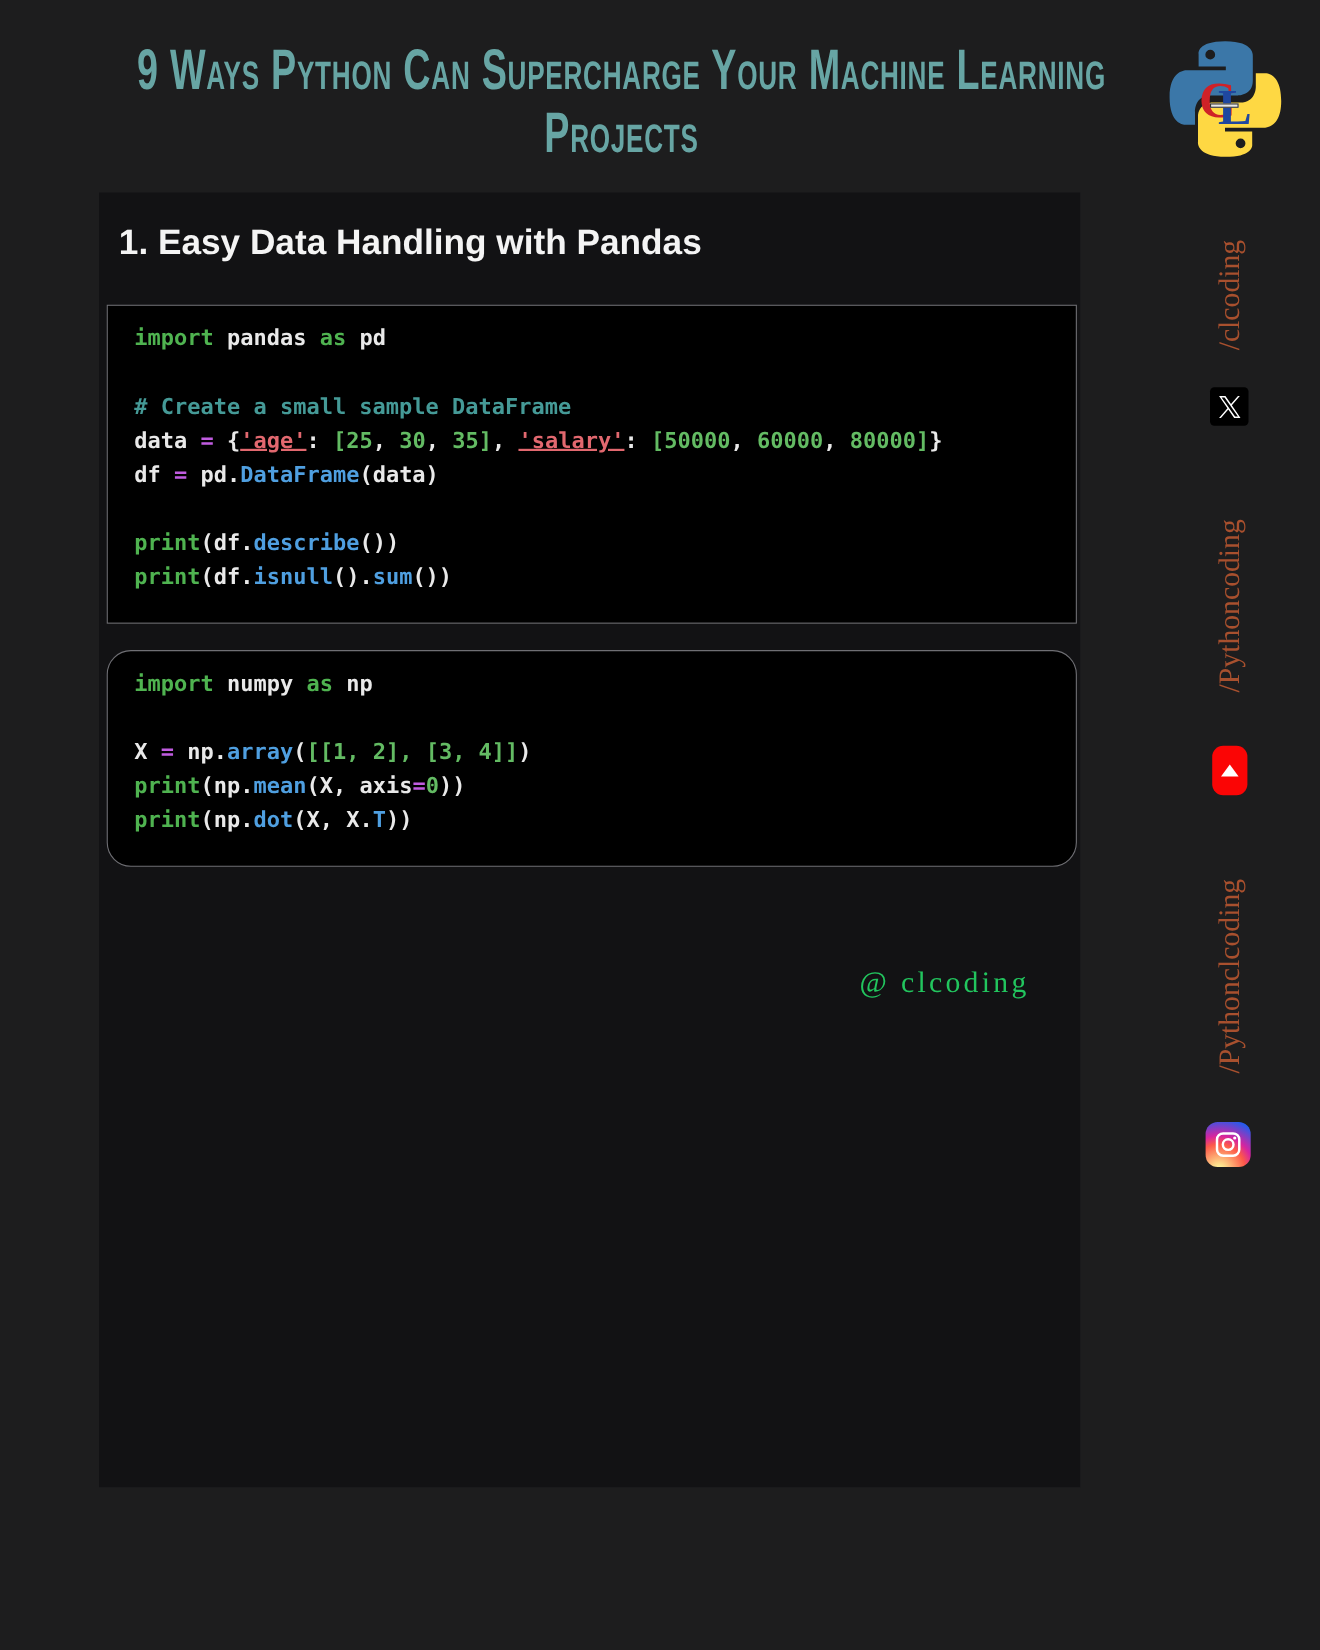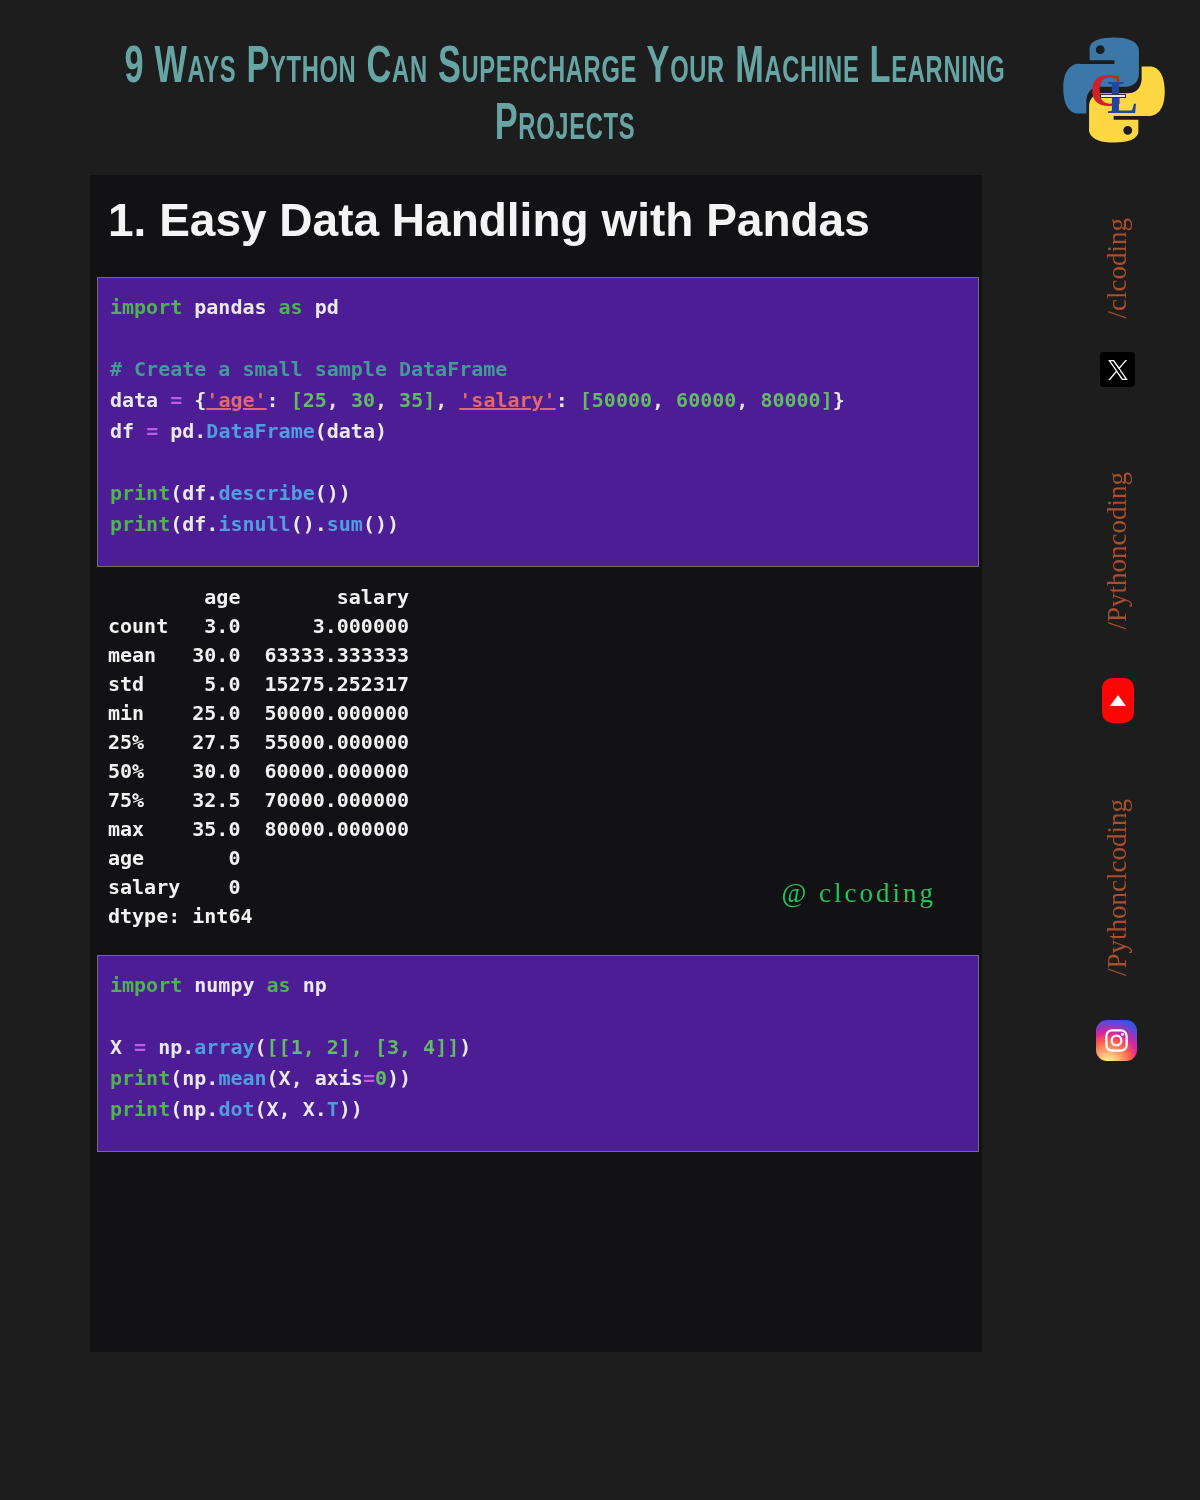--- a/index.html
+++ b/index.html
@@ -27,32 +27,32 @@
   .cl-c{color:#cf2127;font-size:46px;position:relative;z-index:2;}
   .cl-l{color:#1f47a0;font-size:46px;margin-left:-16px;margin-top:14px;position:relative;z-index:3;}
   .cl-bar{position:absolute;left:44px;top:62px;width:26px;height:4px;background:#e8e8e8;z-index:4;
     border:1px solid #333;box-sizing:border-box;}
   
   .content-panel{
     position:absolute;left:90px;top:175px;width:892px;height:1177px;
     background:#121214;
   }
   .content-panel h2{
-    margin:20px 0 0 18px;color:#f4f4f4;font-size:46px;line-height:50px;
+    margin:20px 0 0 18px;color:#f4f4f4;font-size:32px;line-height:50px;
     font-weight:700;letter-spacing:0px;
   }
   .content-panel h2.h2-second{margin-top:40px;}
   .code-block{
-    margin:32px 3px 0 7px;background:#4c1d95;border:1px solid #6f6f74;
-    padding:14px 16px 26px 12px;box-sizing:border-box;
+    margin:32px 3px 0 7px;background:#000000;border:1px solid #6f6f74;
+    padding:14px 16px 26px 24px;box-sizing:border-box;
     font-family:"DejaVu Sans Mono","Liberation Mono",monospace;
     font-size:20px;line-height:31px;font-weight:700;
     white-space:pre;
   }
-  .code-block-2{margin-top:24px;}
+  .code-block-2{margin-top:24px;border-radius:22px;}
   .code-line{min-height:31px;}
   .tk-kw{color:#4fb350;}
   .tk-pl{color:#e9e9e9;}
   .tk-cm{color:#459a97;}
   .tk-op{color:#c05ce0;}
   .tk-str{color:#e2686f;text-decoration:underline;}
   .tk-num{color:#63bb63;}
   .tk-fn{color:#4f9fe0;}
   pre.output{
     margin:16px 0 0 18px;color:#f2f2f2;white-space:pre;
@@ -116,32 +116,20 @@
   <div class="cl-badge">
     <span class="cl-c">C</span>
     <span class="cl-l">L</span>
   </div>
   <div class="cl-bar"></div>
 </div>
 
 <div class="content-panel">
   <h2>1. Easy Data Handling with Pandas</h2>
   <div class="code-block"><div class="code-line"><span class="tk-kw">import</span><span class="tk-pl"> pandas </span><span class="tk-kw">as</span><span class="tk-pl"> pd</span></div><div class="code-line">&nbsp;</div><div class="code-line"><span class="tk-cm"># Create a small sample DataFrame</span></div><div class="code-line"><span class="tk-pl">data </span><span class="tk-op">=</span><span class="tk-pl"> {</span><span class="tk-str">'age'</span><span class="tk-pl">: </span><span class="tk-num">[</span><span class="tk-num">25</span><span class="tk-pl">, </span><span class="tk-num">30</span><span class="tk-pl">, </span><span class="tk-num">35</span><span class="tk-num">]</span><span class="tk-pl">, </span><span class="tk-str">'salary'</span><span class="tk-pl">: </span><span class="tk-num">[</span><span class="tk-num">50000</span><span class="tk-pl">, </span><span class="tk-num">60000</span><span class="tk-pl">, </span><span class="tk-num">80000</span><span class="tk-num">]</span><span class="tk-pl">}</span></div><div class="code-line"><span class="tk-pl">df </span><span class="tk-op">=</span><span class="tk-pl"> pd.</span><span class="tk-fn">DataFrame</span><span class="tk-pl">(data)</span></div><div class="code-line">&nbsp;</div><div class="code-line"><span class="tk-kw">print</span><span class="tk-pl">(df.</span><span class="tk-fn">describe</span><span class="tk-pl">())</span></div><div class="code-line"><span class="tk-kw">print</span><span class="tk-pl">(df.</span><span class="tk-fn">isnull</span><span class="tk-pl">().</span><span class="tk-fn">sum</span><span class="tk-pl">())</span></div></div>
-  <pre class="output">        age        salary
-count   3.0      3.000000
-mean   30.0  63333.333333
-std     5.0  15275.252317
-min    25.0  50000.000000
-25%    27.5  55000.000000
-50%    30.0  60000.000000
-75%    32.5  70000.000000
-max    35.0  80000.000000
-age       0
-salary    0
-dtype: int64</pre>
   <div class="watermark">@ clcoding</div>
   <div class="code-block code-block-2"><div class="code-line"><span class="tk-kw">import</span><span class="tk-pl"> numpy </span><span class="tk-kw">as</span><span class="tk-pl"> np</span></div><div class="code-line">&nbsp;</div><div class="code-line"><span class="tk-pl">X </span><span class="tk-op">=</span><span class="tk-pl"> np.</span><span class="tk-fn">array</span><span class="tk-pl">(</span><span class="tk-num">[[1, 2], [3, 4]]</span><span class="tk-pl">)</span></div><div class="code-line"><span class="tk-kw">print</span><span class="tk-pl">(np.</span><span class="tk-fn">mean</span><span class="tk-pl">(X, axis</span><span class="tk-op">=</span><span class="tk-num">0</span><span class="tk-pl">))</span></div><div class="code-line"><span class="tk-kw">print</span><span class="tk-pl">(np.</span><span class="tk-fn">dot</span><span class="tk-pl">(X, X.</span><span class="tk-fn">T</span><span class="tk-pl">))</span></div></div>
 </div>
 
 <div class="handle handle-1">
   <span class="vtext">/clcoding</span>
 </div>
 
 <div class="x-icon-box">
   <svg viewBox="0 0 1200 1227" width="20" height="20">

